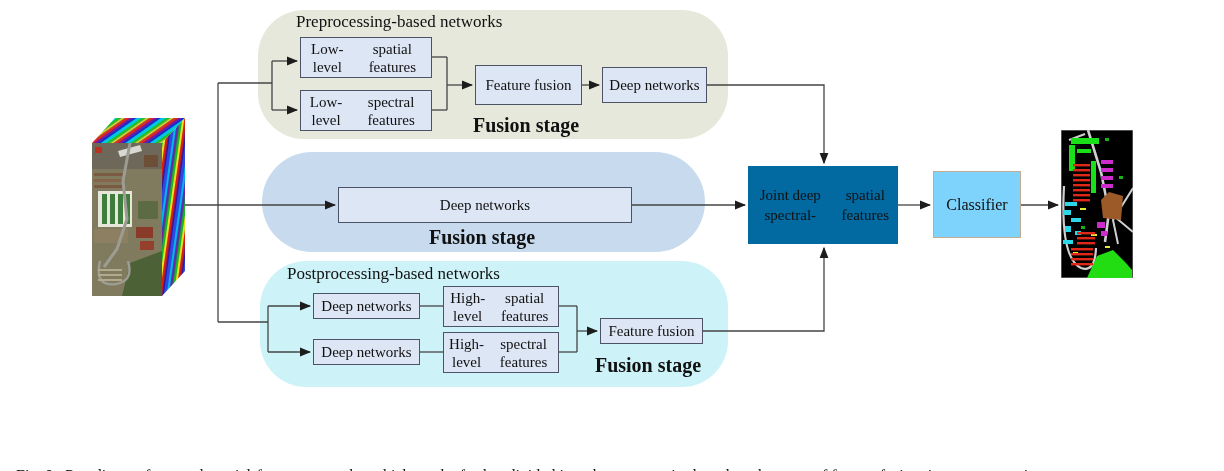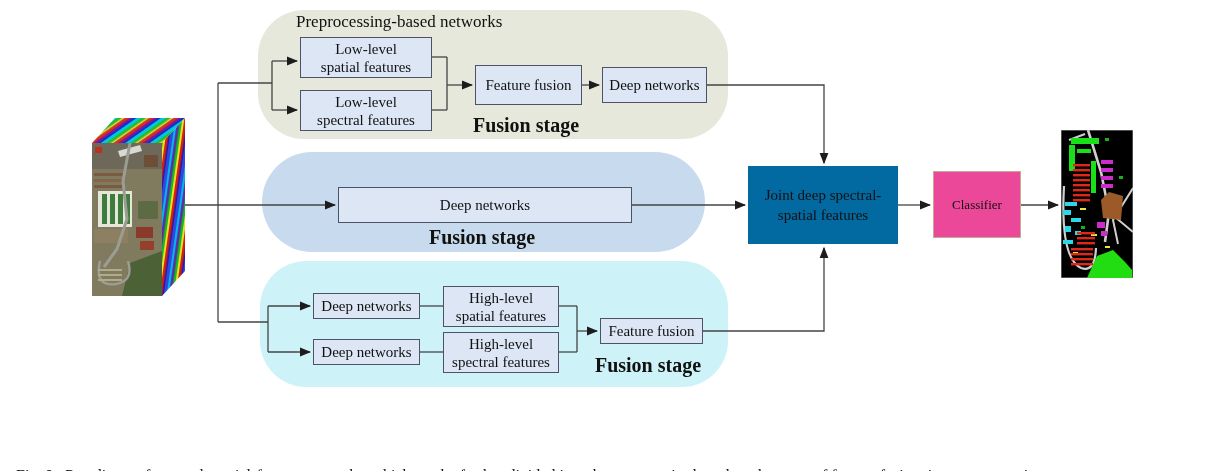--- a/index.html
+++ b/index.html
@@ -13,34 +13,34 @@
   .panel-post{left:260px;top:261px;width:468px;height:126px;border-radius:46px;background:#cdf3f8;}
   
   #connectors{position:absolute;left:0;top:0;z-index:2;}
   
   .layer3{position:absolute;left:0;top:0;width:1224px;height:400px;z-index:3;}
   .panel-title{position:absolute;font-size:17px;line-height:20px;white-space:nowrap;}
   .t-pre {left:296px;top:12px;}
   .t-int {left:290px;top:156px;}
   .t-post{left:287px;top:264px;}
   .node{position:absolute;background:#dde6f5;border:1px solid #4d5266;
-        display:flex;flex-direction:column;align-items:center;justify-content:center;
+        display:flex;flex-direction:row;align-items:center;justify-content:center;
         font-size:15px;line-height:18px;text-align:center;box-sizing:border-box;}
   .n-lospa {left:300px;top:37px; width:132px;height:41px;}
   .n-lospe {left:300px;top:90px; width:132px;height:41px;}
   .n-ffpre {left:475px;top:65px; width:107px;height:40px;}
   .n-dnpre {left:602px;top:67px; width:105px;height:36px;}
   .n-dnint {left:338px;top:187px;width:294px;height:36px;}
   .n-dnp1  {left:313px;top:293px;width:107px;height:26px;}
   .n-hispa {left:443px;top:286px;width:116px;height:41px;}
   .n-dnp2  {left:313px;top:339px;width:107px;height:26px;}
   .n-hispe {left:443px;top:332px;width:116px;height:41px;}
   .n-ffpost{left:600px;top:318px;width:103px;height:26px;}
   .n-joint {left:748px;top:166px;width:150px;height:78px;background:#0369a1;border:none;font-size:15px;line-height:20px;}
-  .n-class {left:933px;top:171px;width:88px; height:67px;background:#ec4899;border:1px solid #c3ab92;font-size:13px;}
+  .n-class {left:933px;top:171px;width:88px; height:67px;background:#7dd3fc;border:1px solid #c3ab92;font-size:16px;}
   .fusion{position:absolute;font-weight:bold;font-size:20px;width:140px;text-align:center;white-space:nowrap;}
   .f-pre {left:456px;top:114px;}
   .f-int {left:412px;top:226px;}
   .f-post{left:578px;top:354px;}
   .io-img{position:absolute;}
   .cube{left:92px;top:115px;}
   .omap{left:1061px;top:130px;}
   .caption{position:absolute;left:16px;top:421px;width:1200px;font-size:16px;line-height:22px;white-space:pre-wrap;}
 </style>
 </head>
@@ -137,20 +137,21 @@
         <polygon points="38,148 70,136 70,181 30,181" fill="#4c6236"></polygon>
         <path d="M38,28 L31,66 L35,104 L25,134 L12,152" stroke="#9c9c92" stroke-width="3" fill="none"></path>
         <path d="M8,146 Q2,172 24,169 Q42,166 36,146" stroke="#9c9c92" stroke-width="2.5" fill="none"></path>
         <rect x="6" y="154" width="24" height="2" fill="#b2aa8c"></rect>
         <rect x="6" y="159" width="24" height="2" fill="#b2aa8c"></rect>
         <rect x="6" y="164" width="24" height="2" fill="#b2aa8c"></rect>
       </g>
     </svg>
 
     <div class="panel-title t-pre">Preprocessing-based networks</div>
+    <div class="panel-title t-post">Postprocessing-based networks</div>
 
     <div class="node n-lospa">
       <div>Low-level</div>
       <div>spatial features</div>
     </div>
     <div class="node n-lospe">
       <div>Low-level</div>
       <div>spectral features</div>
     </div>
     <div class="node n-ffpre">Feature fusion</div>

